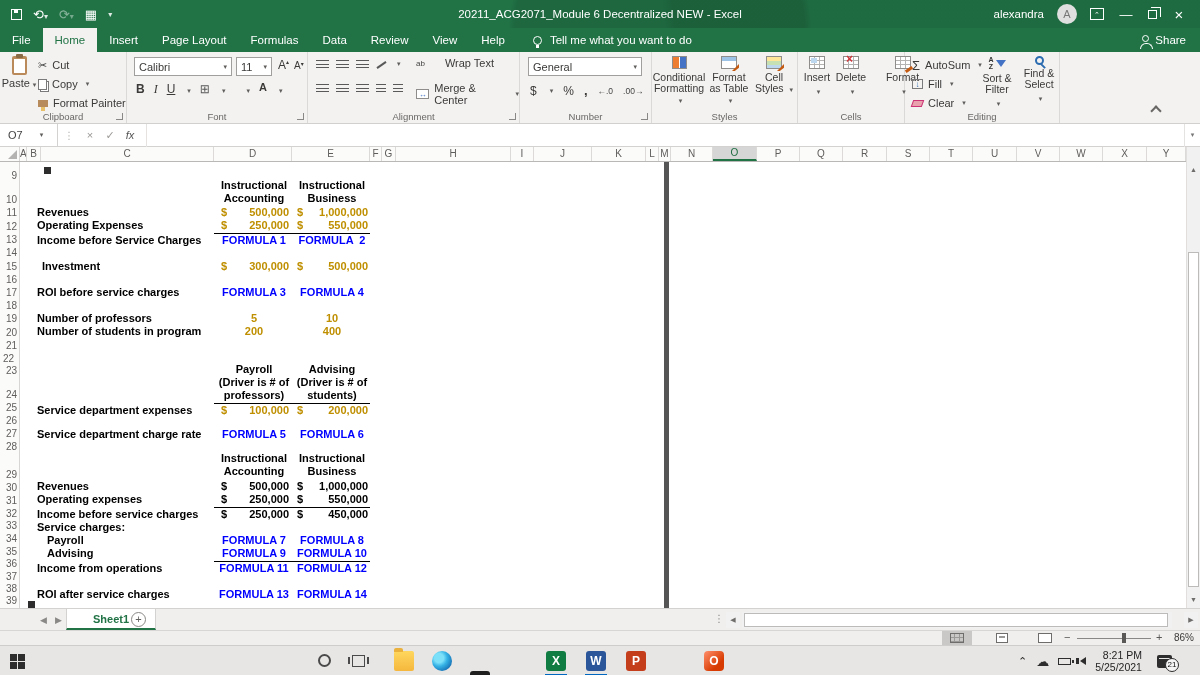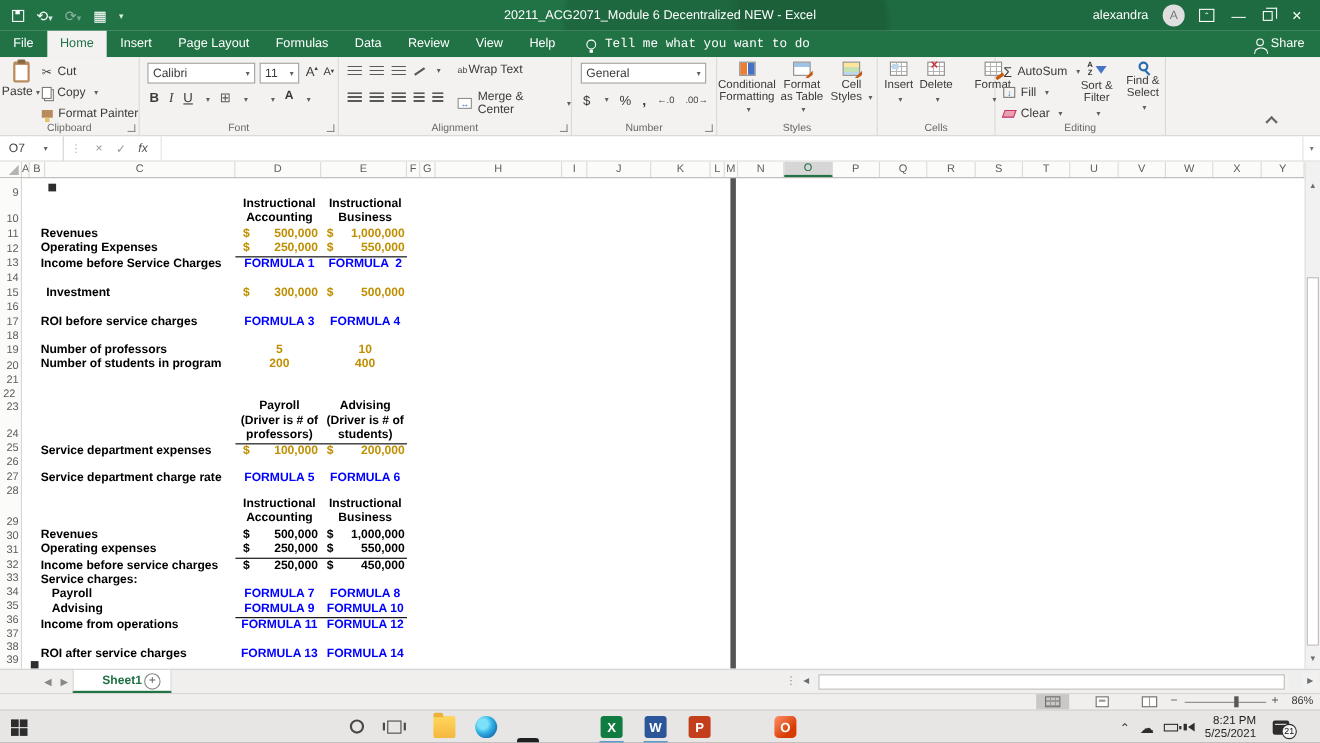--- a/index.html
+++ b/index.html
@@ -26,21 +26,21 @@
   .ribopt{width:14px;height:12px;border:1px solid #fff;position:relative;font-size:7px;line-height:11px;text-align:center;}
   .winbtn{font-size:13px;width:18px;text-align:center;}
   .restore{width:9px;height:9px;border:1px solid #fff;position:relative;}
   .restore:after{content:"";position:absolute;left:2px;top:-4px;width:9px;height:9px;border:1px solid #fff;border-left:none;border-bottom:none;}
 
   
   .menubar{position:absolute;top:28px;left:0;right:0;height:24px;background:#217346;display:flex;
     align-items:stretch;color:#fff;font-size:11.5px;}
   .mtab{padding:0 12px;line-height:24px;cursor:default;}
   .mtab.active{background:#f3f2f1;color:#217346;}
-  .tellme{display:flex;align-items:center;gap:8px;margin-left:16px;font-family:Liberation Mono, monospace;}
+  .tellme{display:flex;align-items:center;gap:8px;margin-left:16px;}
   .bulb{width:9px;height:9px;border:1.4px solid #fff;border-radius:50%;position:relative;}
   .bulb:after{content:"";position:absolute;left:2px;bottom:-4px;width:3px;height:3px;background:#fff;}
   .share{margin-left:auto;display:flex;align-items:center;gap:6px;padding-right:14px;}
   .person{width:7px;height:7px;border:1.4px solid #fff;border-radius:50%;position:relative;top:-2px;}
   .person:after{content:"";position:absolute;left:-3px;top:7px;width:11px;height:5px;border:1.4px solid #fff;
     border-bottom:none;border-radius:6px 6px 0 0;}
 
   
   .ribbon{position:absolute;top:52px;left:0;right:0;height:72px;background:#f3f2f1;
     border-bottom:1px solid #d2d0ce;font-size:11px;color:#3b3a39;}
@@ -299,21 +299,21 @@
     </div>
 
     <div class="rgroup" style="left:308px;width:212px;">
       <div class="abs" style="left:8px;top:8px;display:flex;gap:7px;">
         <span class="lnic"></span>
         <span class="lnic"></span>
         <span class="lnic"></span>
         <span class="angleic" style="margin-top:4px;"></span>
           <span class="car">▾</span>
       </div>
-      <div class="abs" style="left:108px;top:5px;display:flex;gap:1px;align-items:center;">
+      <div class="abs" style="left:108px;top:5px;display:flex;gap:20px;align-items:center;">
         <span class="abic">ab</span>
         <span>Wrap Text</span>
       </div>
       <div class="abs" style="left:8px;top:32px;display:flex;gap:7px;">
         <span class="lnic"></span>
         <span class="lnic"></span>
         <span class="lnic"></span>
         <span class="lnic" style="width:10px;"></span>
         <span class="lnic" style="width:10px;"></span>
       </div>

